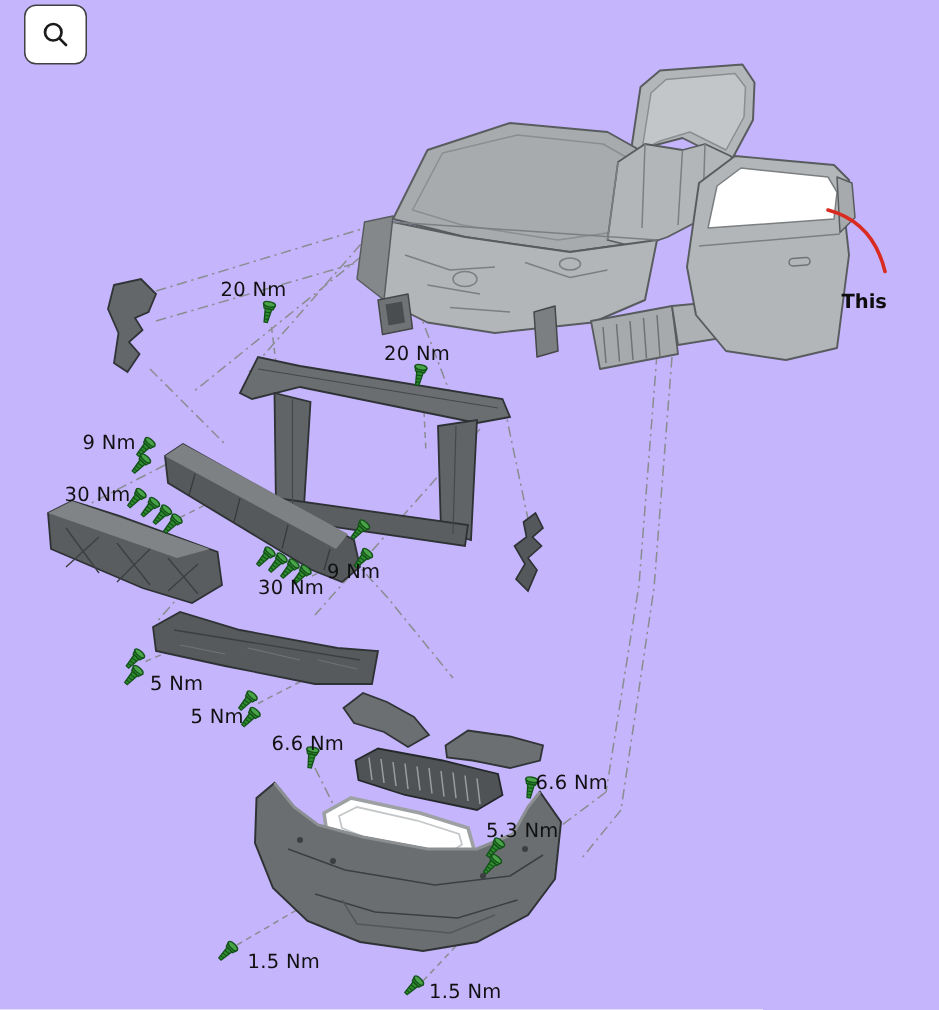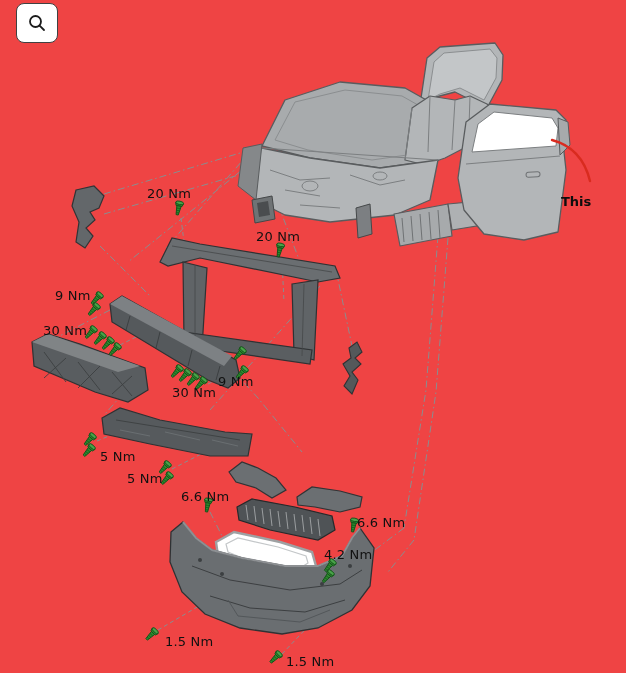--- a/index.html
+++ b/index.html
@@ -1,17 +1,17 @@
 <!DOCTYPE html>
 <html><head>
 <meta charset="utf-8">
 <style>
   html,body{margin:0;padding:0;background:#ffffff;}
   .stage{
-    position:relative;width:626px;height:673px;background:#ef4444;
+    position:relative;width:626px;height:673px;background:#c4b5fd;
     font-family:"DejaVu Sans","Liberation Sans",sans-serif;overflow:hidden;
   }
   .zoom-btn{
     position:absolute;left:16px;top:3px;width:42px;height:40px;
     background:#ffffff;border:1.5px solid #3f4142;border-radius:8px;
     display:flex;align-items:center;justify-content:center;cursor:pointer;padding:0;
   }
   .diagram-svg{position:absolute;left:0;top:0;}
   .tq{
     position:absolute;font-size:13px;color:#111111;white-space:nowrap;
@@ -219,21 +219,21 @@
   <div class="tq" style="left:147px;top:186px">20 Nm</div>
   <div class="tq" style="left:256px;top:229px">20 Nm</div>
   <div class="tq" style="left:55px;top:288px">9 Nm</div>
   <div class="tq" style="left:43px;top:323px">30 Nm</div>
   <div class="tq" style="left:172px;top:385px">30 Nm</div>
   <div class="tq" style="left:218px;top:374px">9 Nm</div>
   <div class="tq" style="left:100px;top:449px">5 Nm</div>
   <div class="tq" style="left:127px;top:471px">5 Nm</div>
   <div class="tq" style="left:181px;top:489px">6.6 Nm</div>
   <div class="tq" style="left:357px;top:515px">6.6 Nm</div>
-  <div class="tq" style="left:324px;top:547px">4.2 Nm</div>
+  <div class="tq" style="left:324px;top:547px">5.3 Nm</div>
   <div class="tq" style="left:165px;top:634px">1.5 Nm</div>
   <div class="tq" style="left:286px;top:654px">1.5 Nm</div>
 
   <div class="callout-label" style="left:561px;top:194px">This</div>
 
   <button class="zoom-btn" type="button">
     <svg width="20" height="20" viewBox="0 0 20 20">
       <circle cx="8.5" cy="8.5" r="5.5" fill="none" stroke="#1c1c1c" stroke-width="1.8"></circle>
       <line x1="12.6" y1="12.6" x2="17" y2="17" stroke="#1c1c1c" stroke-width="1.8" stroke-linecap="round"></line>
     </svg>

